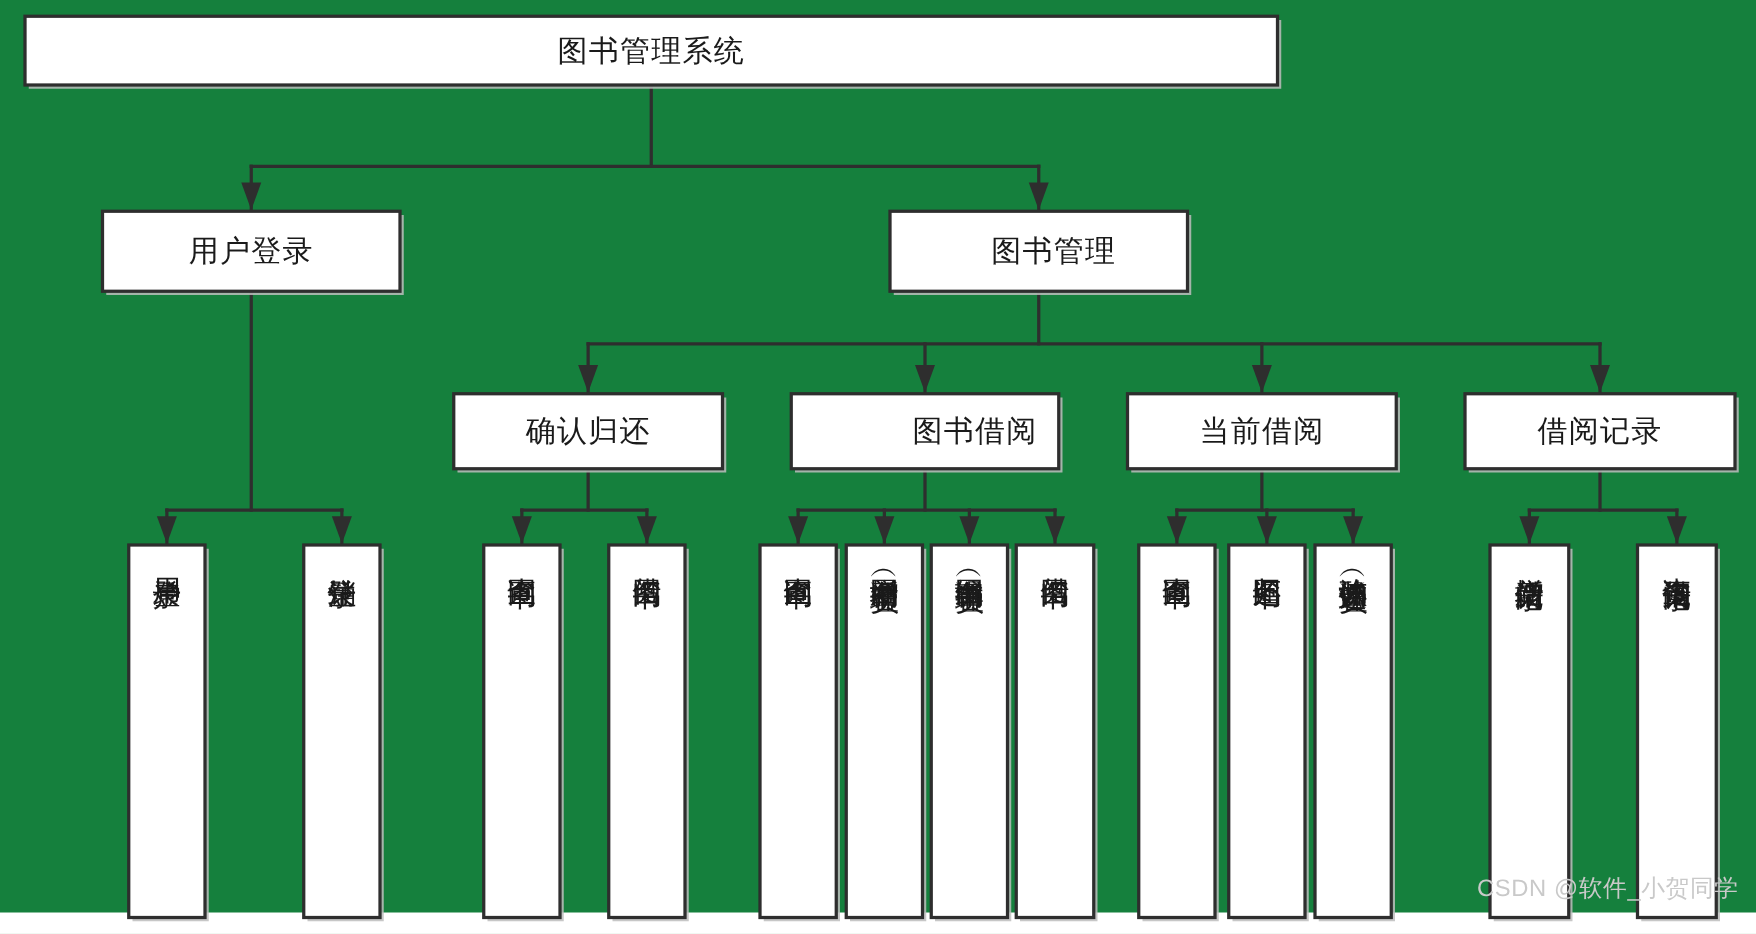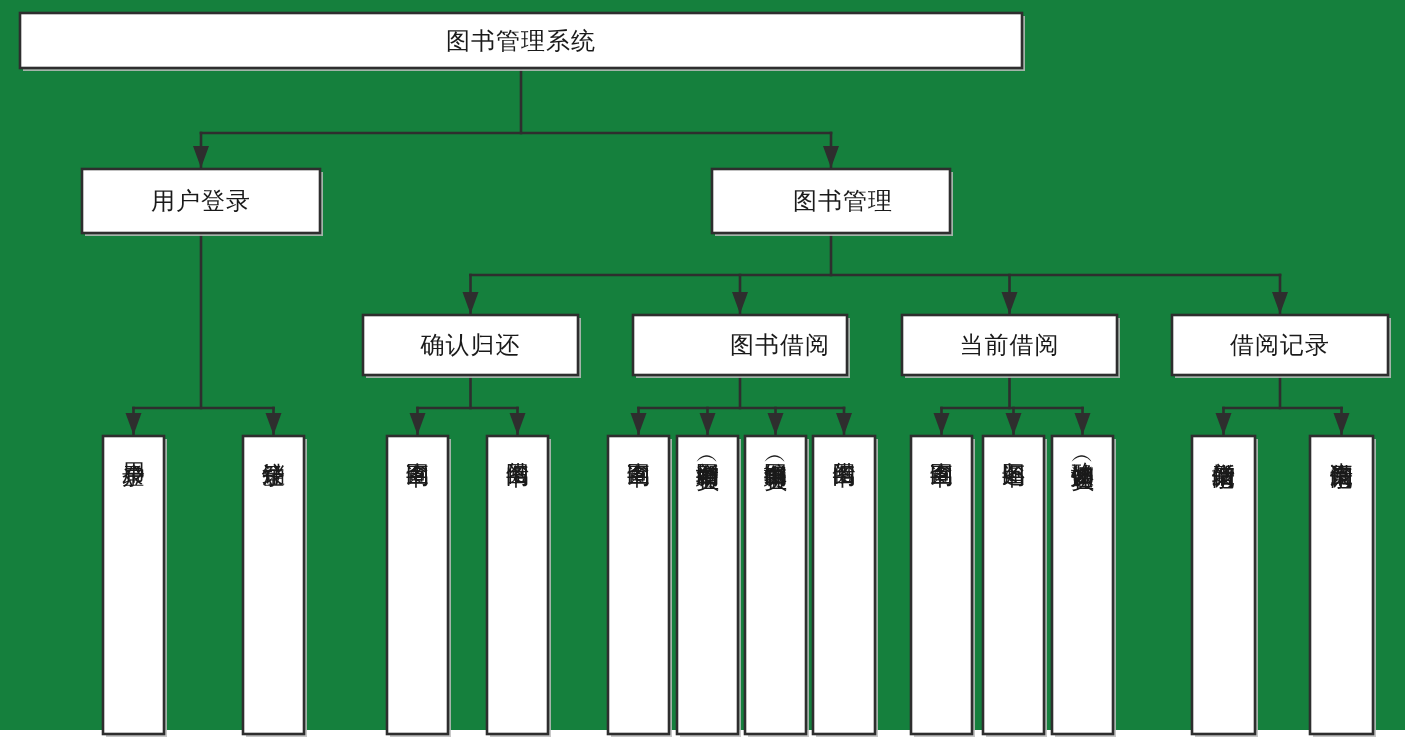--- a/index.html
+++ b/index.html
@@ -249,14 +249,15 @@
         <span class="vlabel-text">确认归还（管理员）</span>
       </div>
       <div class="vlabel-wrap" style="left: 1192px; top: 444px; width: 63px; height: 288px;">
         <span class="vlabel-text">新增借阅记录</span>
       </div>
       <div class="vlabel-wrap" style="left: 1310px; top: 444px; width: 63px; height: 288px;">
         <span class="vlabel-text">查询借阅记录</span>
       </div>
     </div>
 
+  <div id="watermark">CSDN @软件_小贺同学</div>
 
 </div>
 
 </body></html>

